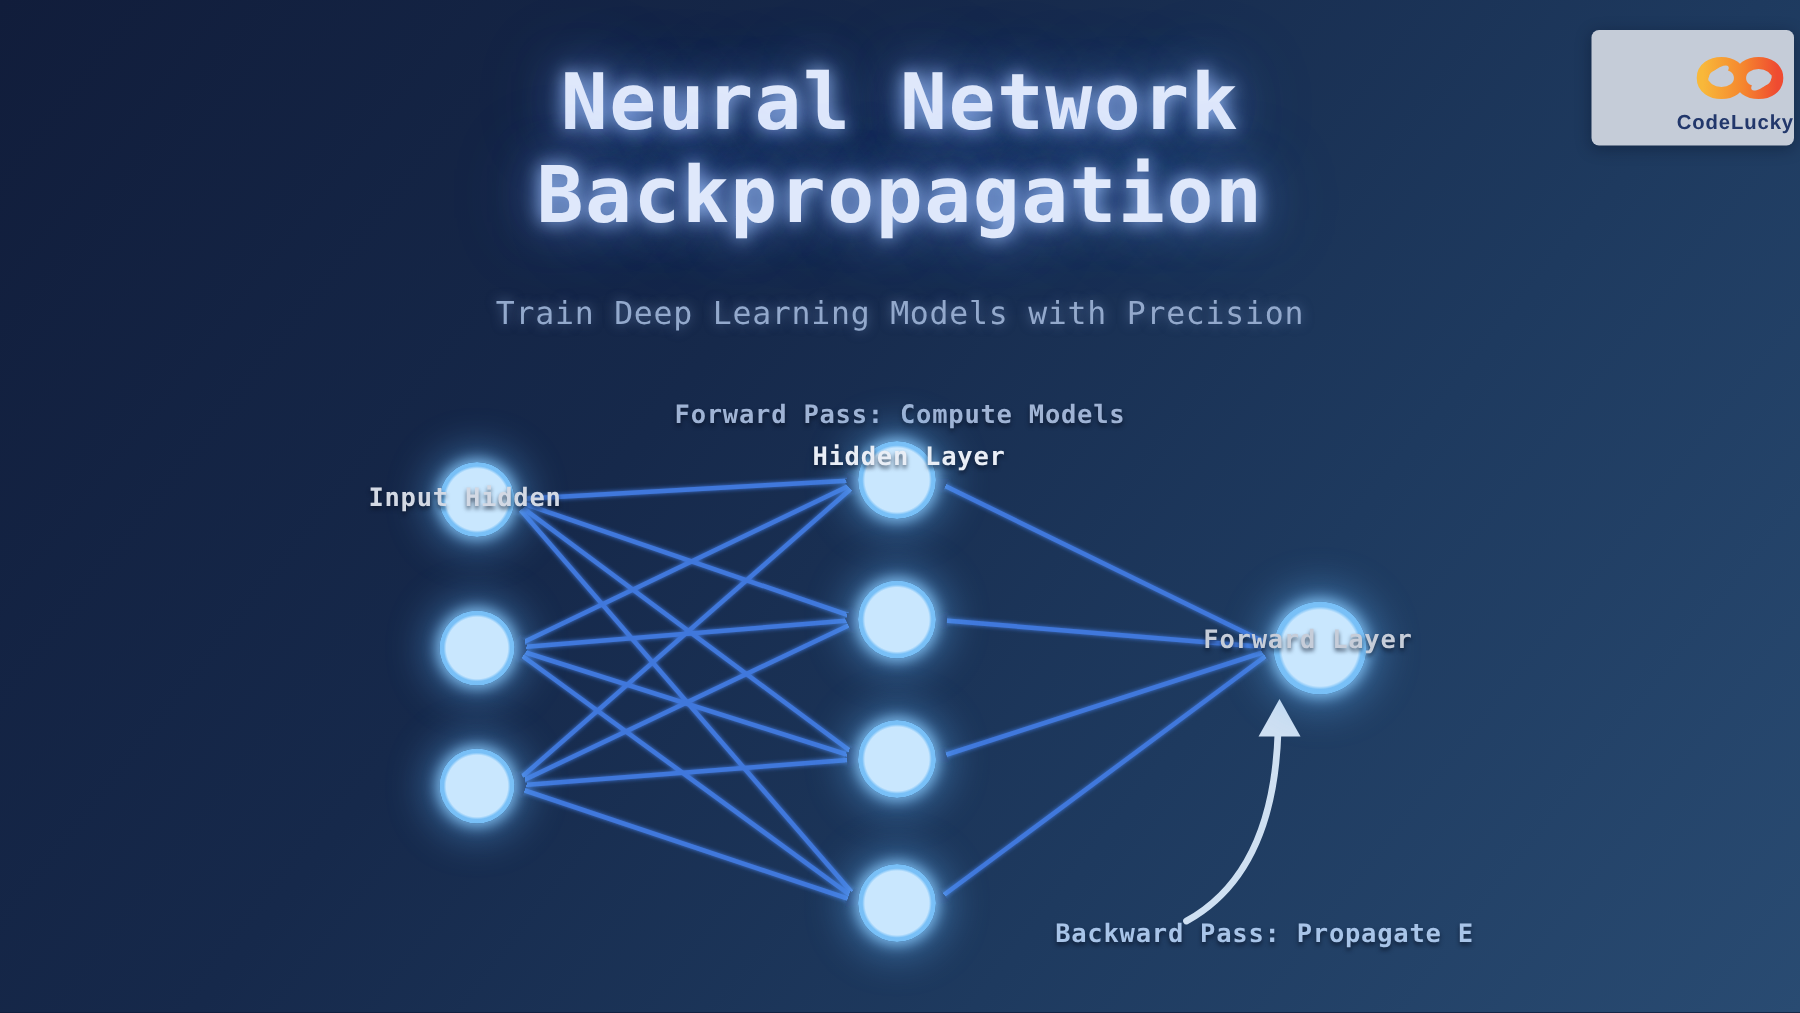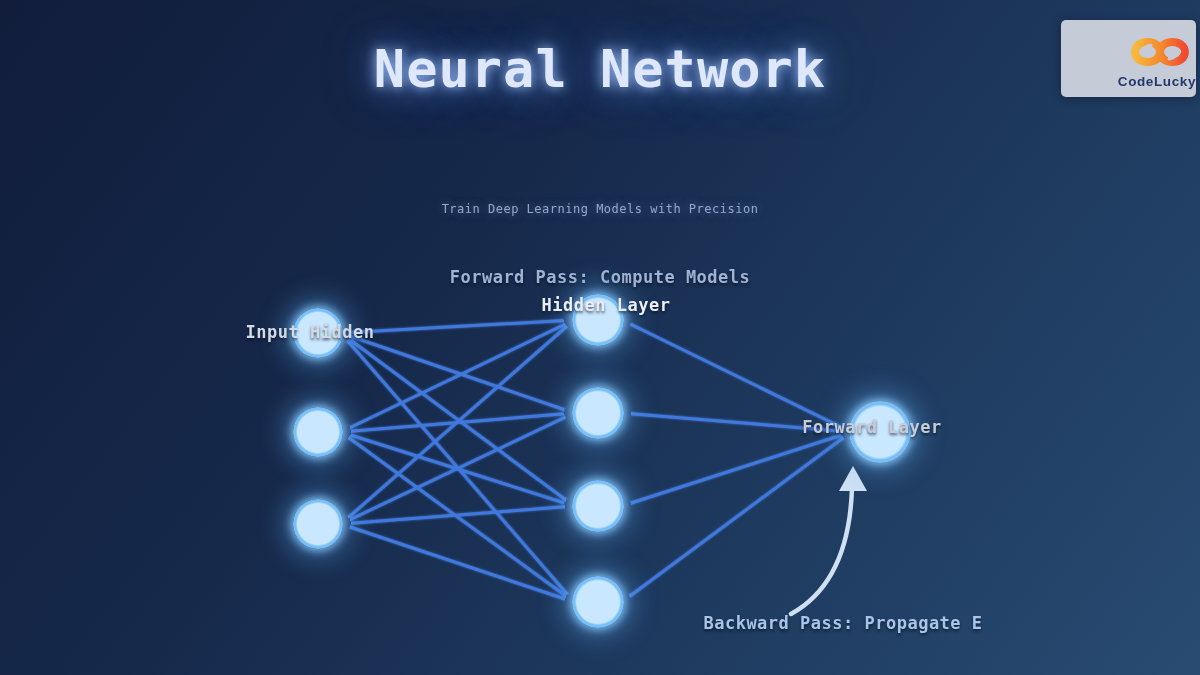--- a/index.html
+++ b/index.html
@@ -8,21 +8,21 @@
     background:linear-gradient(128deg,#111d3b 0%,#16294b 38%,#1e3a5f 68%,#294b72 100%);
     font-family:"DejaVu Sans Mono",monospace;
   }
   .title{
     position:absolute;left:0;right:0;top:38px;text-align:center;
     font-size:52px;font-weight:bold;line-height:62px;color:#dfe8fb;letter-spacing:1px;
     text-shadow:0 0 12px rgba(160,195,255,.95),0 0 30px rgba(115,165,255,.65),0 0 58px rgba(90,140,255,.4);
   }
   .subtitle{
     position:absolute;left:600px;top:209px;transform:translate(-50%,-50%);
-    font-size:12px;color:#93a9cc;letter-spacing:.5px;white-space:nowrap;
+    font-size:21px;color:#93a9cc;letter-spacing:.5px;white-space:nowrap;
     text-shadow:0 0 8px rgba(140,170,220,.5);
   }
   .anno{
     position:absolute;transform:translate(-50%,-50%);white-space:nowrap;
     font-size:17px;font-weight:bold;letter-spacing:.5px;
     text-shadow:0 2px 3px rgba(8,16,34,.65);
   }
   #forward-label{left:600px;top:277px;color:#9fb3d4;}
   #hidden-label{left:586px;top:305px;color:#e9eef6;z-index:6;padding-left:40px;}
   #input-label{left:310px;top:332px;color:#d3d9e4;z-index:6;}
@@ -94,20 +94,21 @@
       <div class="node" style="left: 293px; top: 499px; width: 50px; height: 50px;"></div>
       <div class="node" style="left: 572px; top: 294px; width: 52px; height: 52px;"></div>
       <div class="node" style="left: 572px; top: 387px; width: 52px; height: 52px;"></div>
       <div class="node" style="left: 572px; top: 480px; width: 52px; height: 52px;"></div>
       <div class="node" style="left: 572px; top: 576px; width: 52px; height: 52px;"></div>
       <div class="node" style="left: 849px; top: 401px; width: 62px; height: 62px;"></div>
     </div>
 
   <div class="title">
     <div>Neural Network</div>
+    <div>Backpropagation</div>
   </div>
   <div class="subtitle">Train Deep Learning Models with Precision</div>
 
   <div class="anno" id="forward-label">Forward Pass: Compute Models</div>
   <div class="anno" id="hidden-label">Hidden Layer</div>
   <div class="anno" id="input-label">Input Hidden</div>
   <div class="anno" id="output-label">Forward Layer</div>
   <div class="anno" id="backward-label">Backward Pass: Propagate E</div>
 
   <div class="badge">

